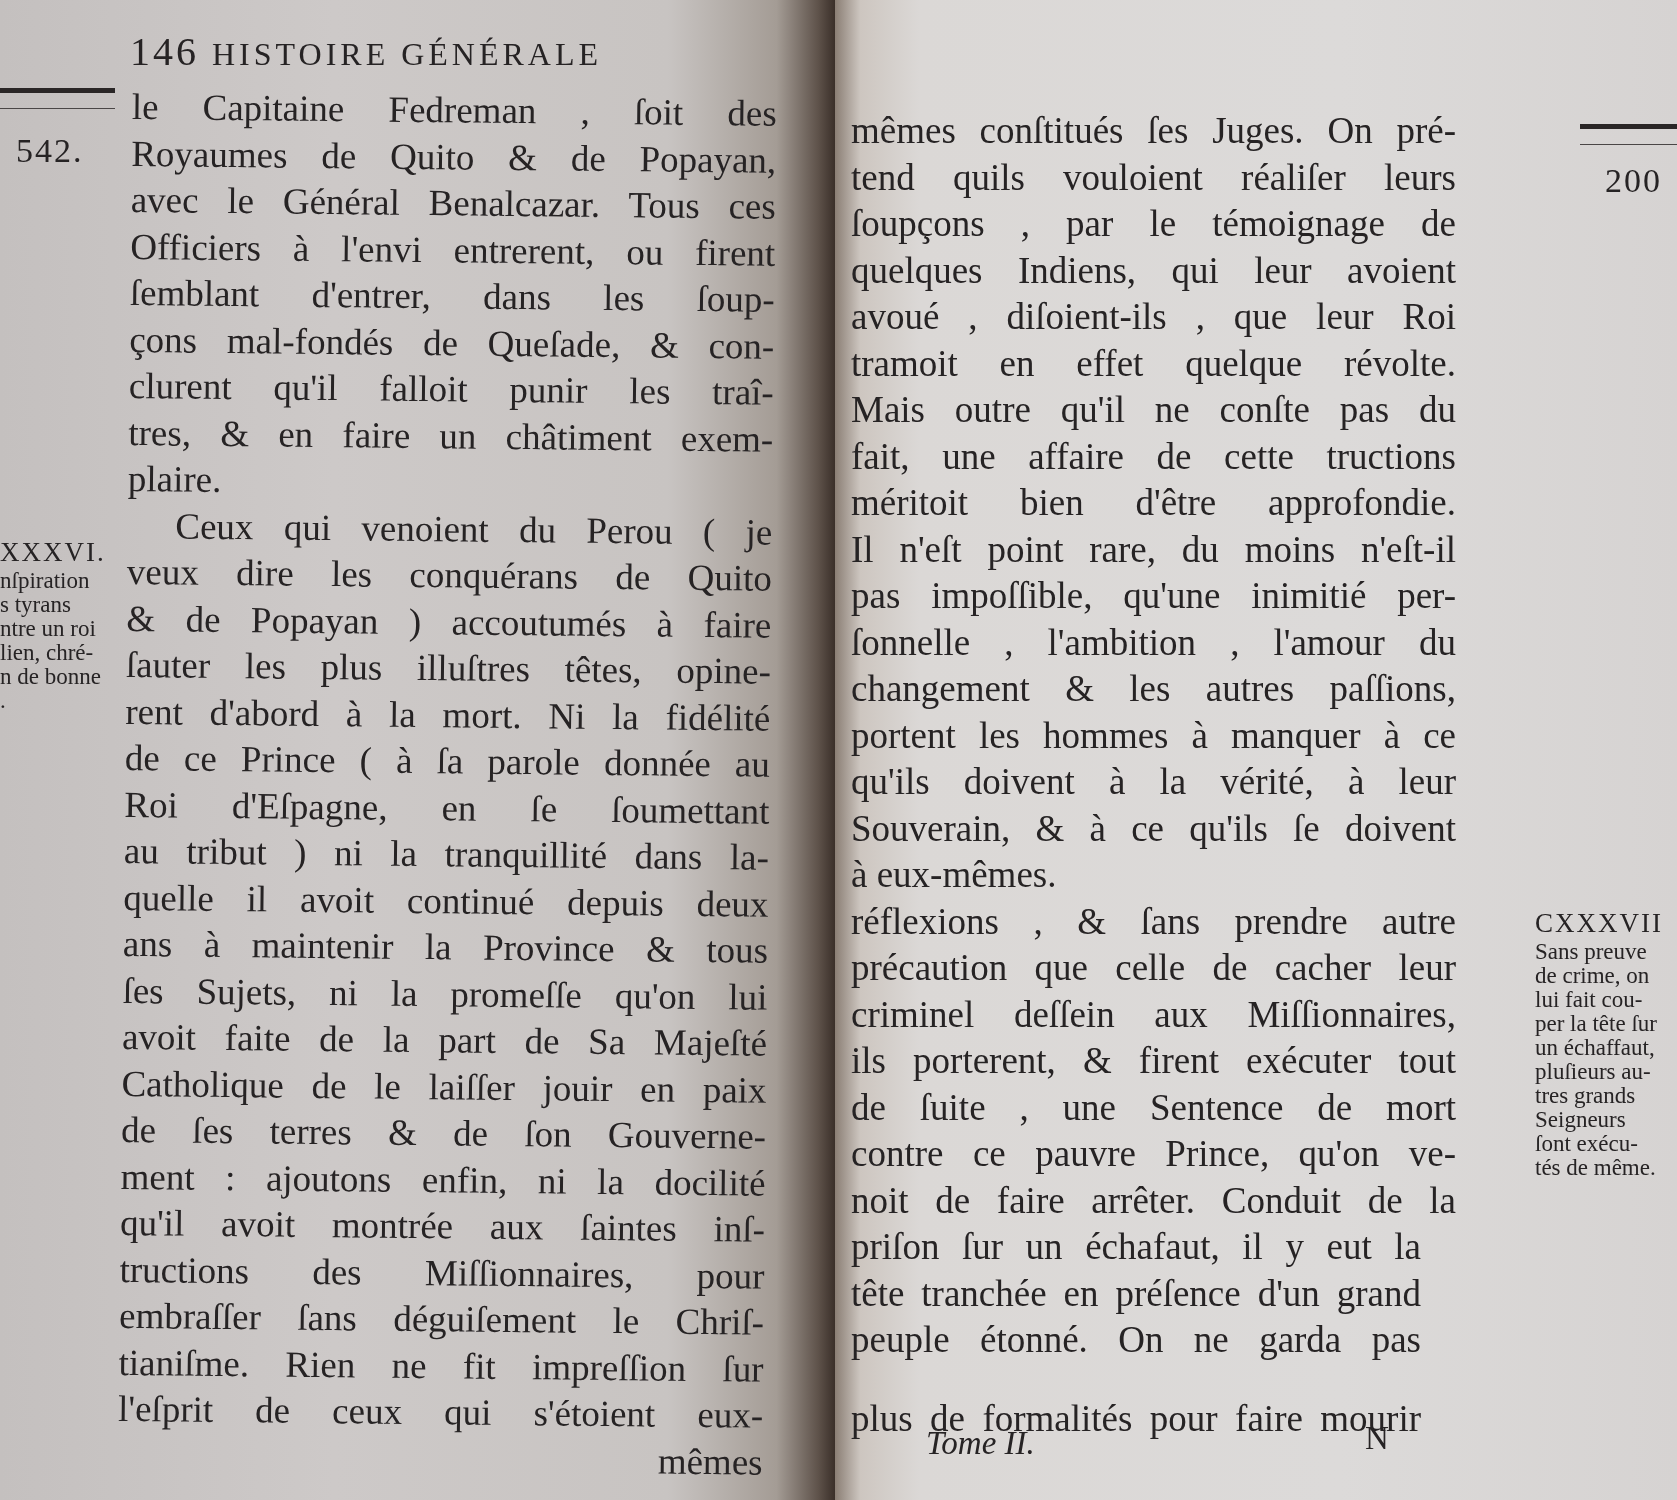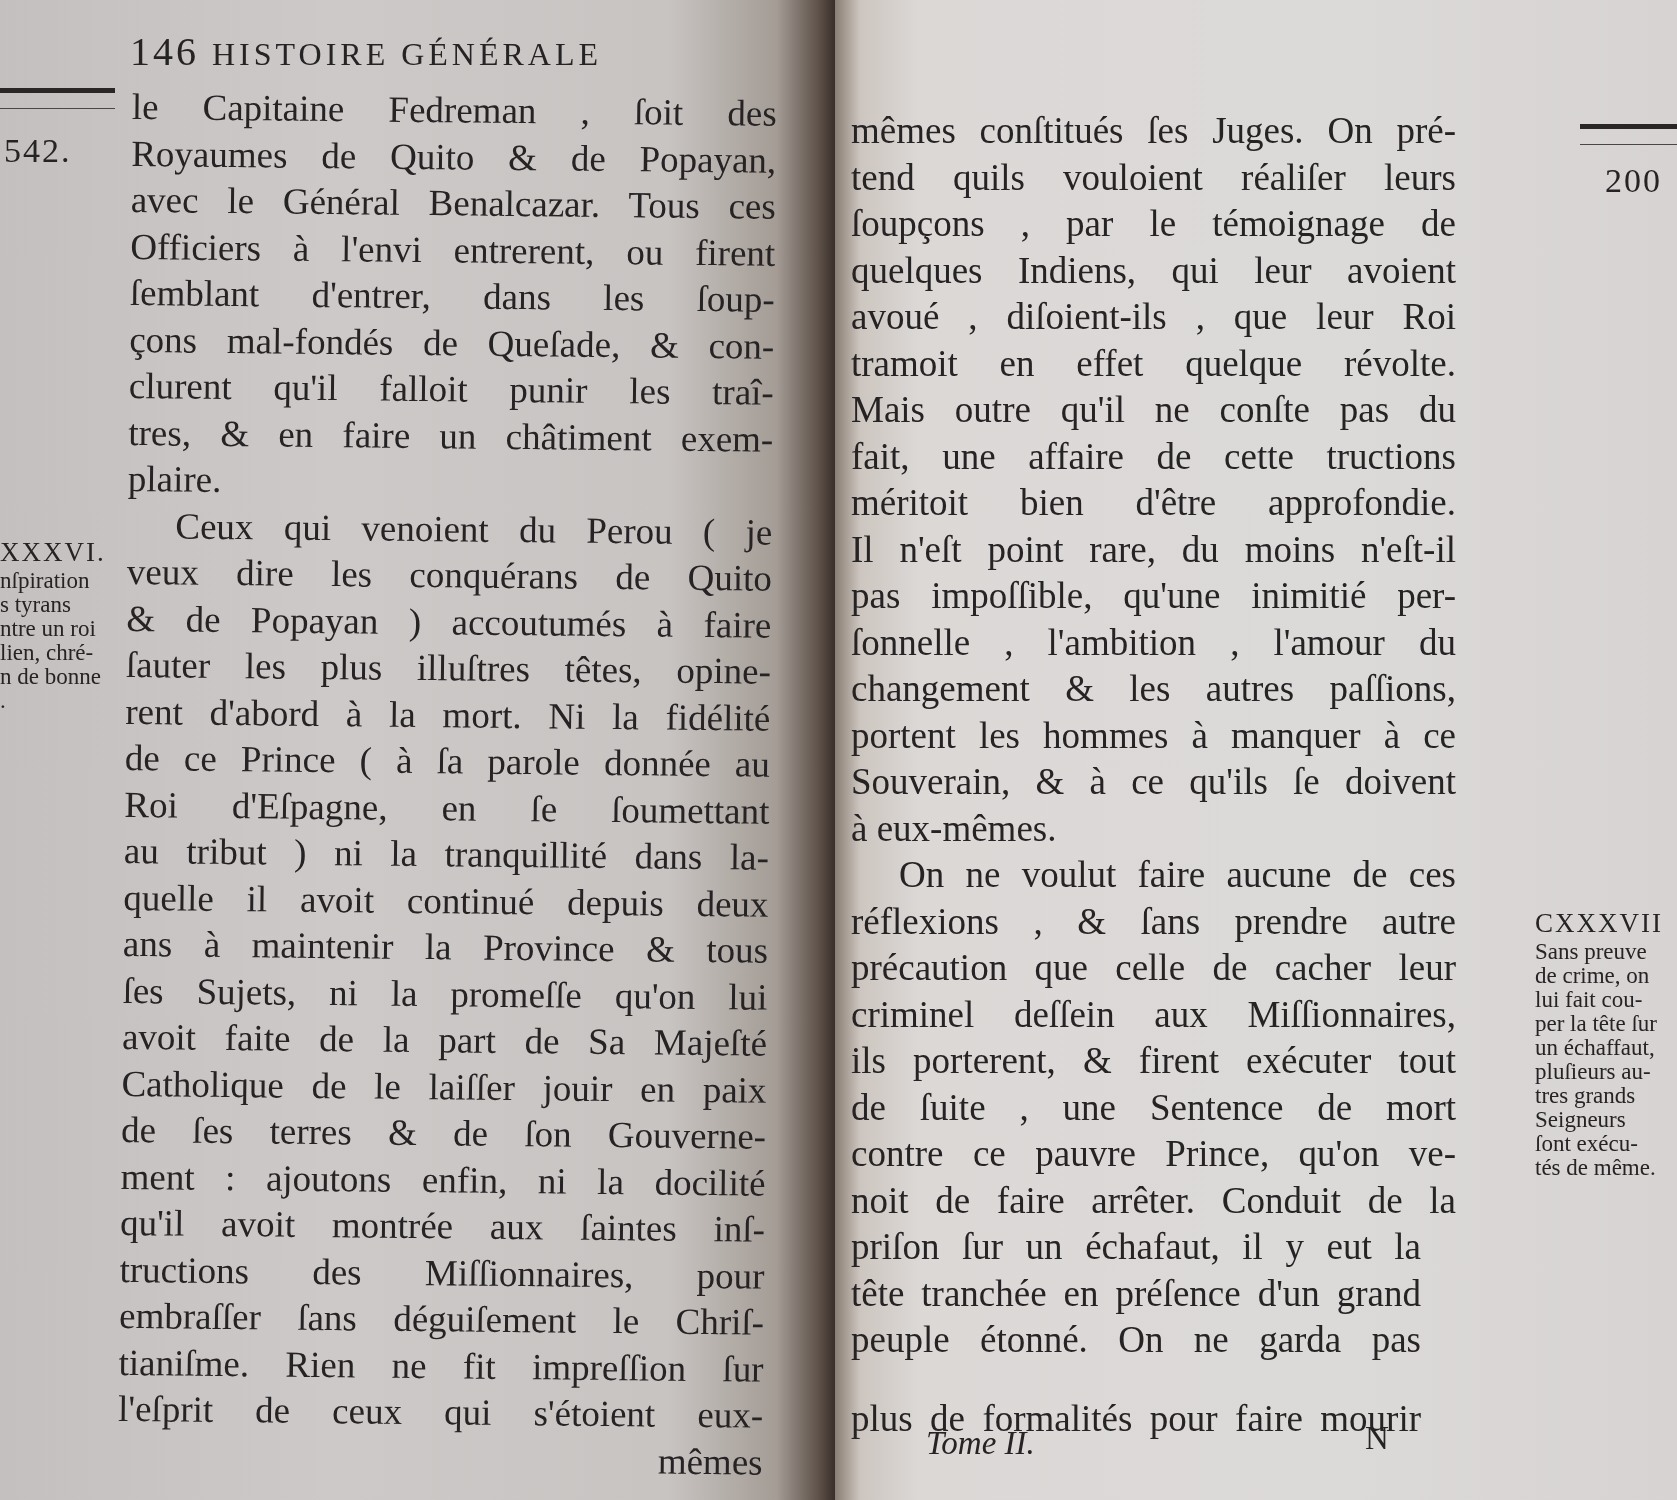--- a/index.html
+++ b/index.html
@@ -36,21 +36,21 @@
 <body>
 
 <div class="page page-left">
   <div class="running-head" style="left:130px;top:28px;">
     <span>146</span>
     <span class="sc">HISTOIRE GÉNÉRALE</span>
   </div>
 
   <div class="margin-rule" style="left:0;top:88px;width:115px;"></div>
   <div class="margin-rule-thin" style="left:0;top:108px;width:115px;"></div>
-  <div class="year" style="left:4px;top:132px;">542.</div>
+  <div class="year" style="left:16px;top:132px;">542.</div>
 
   <div class="margin-note" style="left:0;top:535px;">
     <div class="roman">XXXVI.</div>
     <div>nſpiration</div>
     <div>s    tyrans</div>
     <div>ntre un roi</div>
     <div>lien, chré-</div>
     <div>n de bonne</div>
     <div>.</div>
   </div>
@@ -117,23 +117,23 @@
     <div class="line">avoué , diſoient-ils , que leur Roi</div>
     <div class="line">tramoit en effet quelque révolte.</div>
     <div class="line">Mais outre qu'il ne conſte pas du</div>
     <div class="line">fait, une affaire de cette tructions</div>
     <div class="line">méritoit bien d'être approfondie.</div>
     <div class="line">Il n'eſt point rare, du moins n'eſt-il</div>
     <div class="line">pas impoſſible, qu'une inimitié per-</div>
     <div class="line">ſonnelle , l'ambition , l'amour du</div>
     <div class="line">changement &amp; les autres paſſions,</div>
     <div class="line">portent les hommes à manquer à ce</div>
+    <div class="line">qu'ils doivent à la vérité, à leur</div>
     <div class="line">Souverain, &amp; à ce qu'ils ſe doivent</div>
     <div class="line last">à eux-mêmes.</div>
-    <div class="line indent">On ne voulut faire aucune de ces</div>
     <div class="line">réflexions , &amp; ſans prendre autre</div>
     <div class="line">précaution que celle de cacher leur</div>
     <div class="line">criminel deſſein aux Miſſionnaires,</div>
     <div class="line">ils porterent, &amp; firent exécuter tout</div>
     <div class="line">de ſuite , une Sentence de mort</div>
     <div class="line">contre ce pauvre Prince, qu'on ve-</div>
     <div class="line">noit de faire arrêter. Conduit de la</div>
     <div class="line" style="width:570px;">priſon ſur un échafaut, il y eut la</div>
     <div class="line" style="width:570px;">tête tranchée en préſence d'un grand</div>
     <div class="line" style="width:570px;">peuple étonné. On ne garda pas</div>

